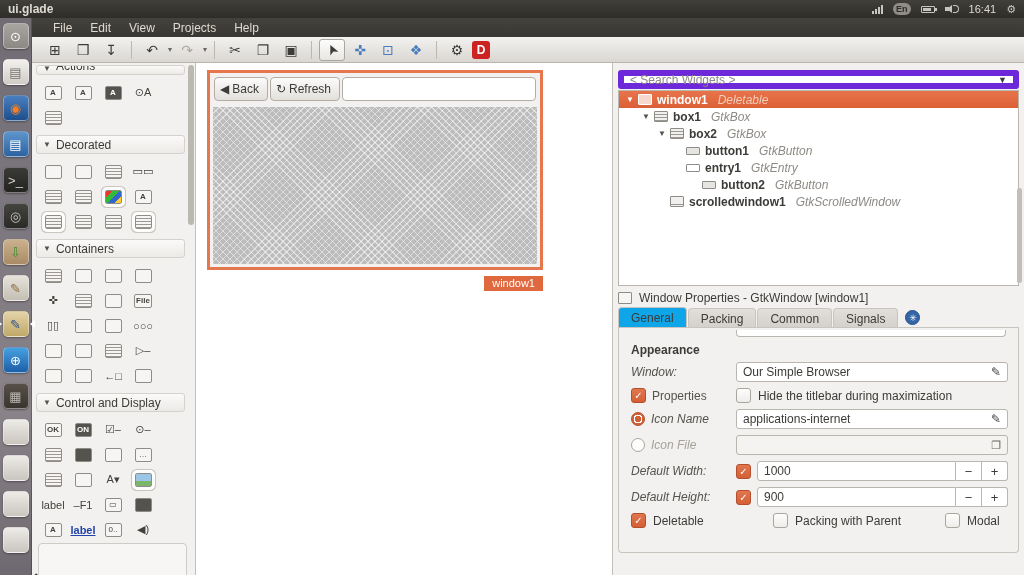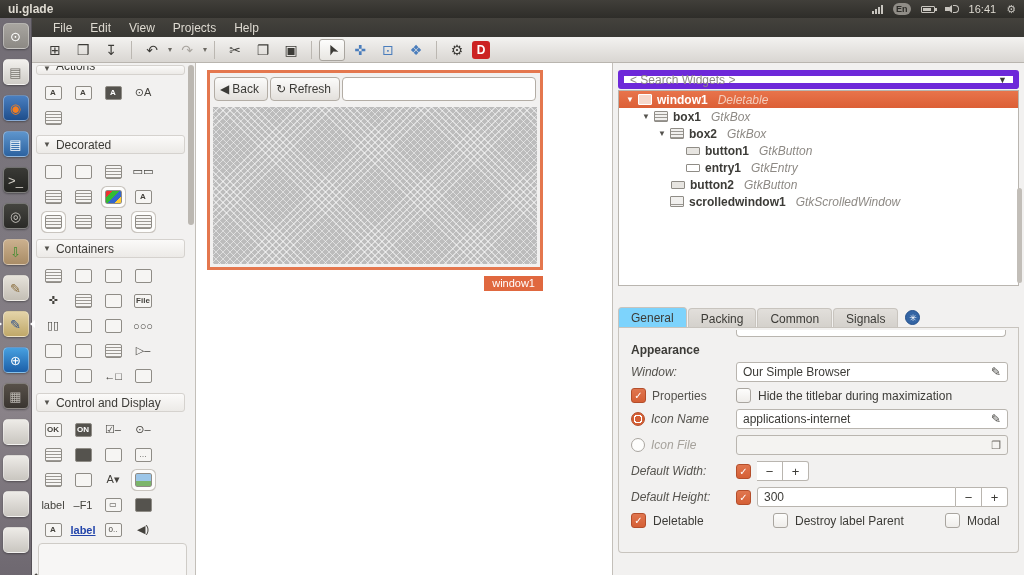--- a/index.html
+++ b/index.html
@@ -89,21 +89,21 @@
   .twicon.ent { height:8px; background:#fff; }
   .twicon.scr { background:linear-gradient(#F1F0EE 0 7px,#9B9893 7px 8px,#F1F0EE 8px); }
   .trow .tname { font-weight:bold; margin-right:10px; white-space:nowrap; }
   .trow .ttype { font-style:italic; color:#8E8A85; white-space:nowrap; }
   .trow.selected .ttype { color:#F3CDBC; }
 
   .prophead { position:absolute; left:5px; top:228px; display:flex; align-items:center; gap:7px; }
   .prophead .picon { width:14px; height:12px; border:1px solid #8F8C86; background:linear-gradient(#DADIDE 0 3px,#F6F5F3 3px); background:#F6F5F3; border-radius:1px; }
   .tabsrow { position:absolute; left:5px; right:5px; top:245px; height:20px; display:flex; align-items:flex-end; gap:1px; border-bottom:1px solid #C8C4BE; }
   .tab { padding:3px 12px 3px 12px; font-size:12px; color:#3C3B37; background:linear-gradient(#E2DFDB,#D4D1CC); border:1px solid #C8C4BE; border-bottom:none; border-radius:4px 4px 0 0; height:19px; }
-  .tab.active { background:#7dd3fc; height:20px; font-weight:normal;text-align:right; }
+  .tab.active { background:#0ea5e9; height:20px; font-weight:normal;text-align:right; }
   .a11y { width:15px; height:15px; border-radius:50%; background:#3465A4; color:#fff; font-size:9px; display:flex; align-items:center; justify-content:center; margin:0 0 2px 6px; border:1px solid #24508C; }
 
   .propbox { position:absolute; left:5px; right:5px; top:265px; height:225px; background:#F2F1F0; border:1px solid #C8C4BE; border-top:none; border-radius:0 0 4px 4px; padding:2px 10px 0 12px; overflow:hidden; }
   .prop-scrollbar { position:absolute; right:2px; top:125px; width:5px; height:95px; background:#C2BEB8; border-radius:3px; }
   .clipped-entry { height:7px; background:#fff; border:1px solid #B9B5AF; border-top:none; border-radius:0 0 4px 4px; margin-left:105px; margin-right:2px; }
   .phead { font-weight:bold; margin:6px 0 5px 0; }
   .prow { display:flex; align-items:center; margin-bottom:6px; }
   .plabel { width:105px; font-style:italic; color:#55534E; flex:none; display:flex; align-items:center; gap:6px; }
   .plabel.gray { color:#A5A19B; }
   .pentry { flex:1; height:20px; background:#fff; border:1px solid #B9B5AF; border-radius:3px; display:flex; align-items:center; padding:0 6px; color:#3C3B37; position:relative; }
@@ -521,34 +521,38 @@
         <span class="twicon btn"></span>
         <span class="tname">button1</span>
         <span class="ttype">GtkButton</span>
       </div>
       <div class="trow" style="padding-left: 54px;">
         <span class="exp"></span>
         <span class="twicon ent"></span>
         <span class="tname">entry1</span>
         <span class="ttype">GtkEntry</span>
       </div>
-      <div class="trow" style="padding-left: 39px;">
+      <div class="trow" style="padding-left: 70px;">
         <span class="exp"></span>
         <span class="twicon btn"></span>
         <span class="tname">button2</span>
         <span class="ttype">GtkButton</span>
       </div>
       <div class="trow" style="padding-left: 38px;">
         <span class="exp"></span>
         <span class="twicon scr"></span>
         <span class="tname">scrolledwindow1</span>
         <span class="ttype">GtkScrolledWindow</span>
       </div>
     </div>
 
+  <div class="prophead">
+    <span class="picon"></span>
+    <span>Window Properties - GtkWindow [window1]</span>
+  </div>
   <div class="tabsrow" id="tabsrow">
       <div class="tab active">General</div>
       <div class="tab">Packing</div>
       <div class="tab">Common</div>
       <div class="tab">Signals</div>
       <div class="a11y">✳</div>
     </div>
 
   <div class="propbox">
     <div class="clipped-entry"></div>
@@ -591,47 +595,50 @@
       </span>
       <div class="pentry disabled">
         <span></span>
         <span class="browse">❐</span>
       </div>
     </div>
 
     <div class="prow">
       <span class="plabel">Default Width:</span>
       <span class="cb checked" style="margin-right:6px">✓</span>
+      <div class="pentry" style="border-radius:3px 0 0 3px">
+        <span>1000</span>
+      </div>
       <span class="spin">
         <span class="sbtn">−</span>
         <span class="sbtn last">+</span>
       </span>
     </div>
 
     <div class="prow">
       <span class="plabel">Default Height:</span>
       <span class="cb checked" style="margin-right:6px">✓</span>
       <div class="pentry" style="border-radius:3px 0 0 3px">
-        <span>300</span>
+        <span>900</span>
       </div>
       <span class="spin">
         <span class="sbtn">−</span>
         <span class="sbtn last">+</span>
       </span>
     </div>
 
 
     <div class="flagsrow" style="margin-top:6px">
       <span class="cbl f1">
         <span class="cb checked">✓</span>
         <span>Deletable</span>
       </span>
       <span class="cbl f2">
         <span class="cb"></span>
-        <span>Destroy label Parent</span>
+        <span>Packing with Parent</span>
       </span>
       <span class="cbl">
         <span class="cb"></span>
         <span>Modal</span>
       </span>
     </div>
   </div>
   <div class="prop-scrollbar"></div>
 </div>
 

